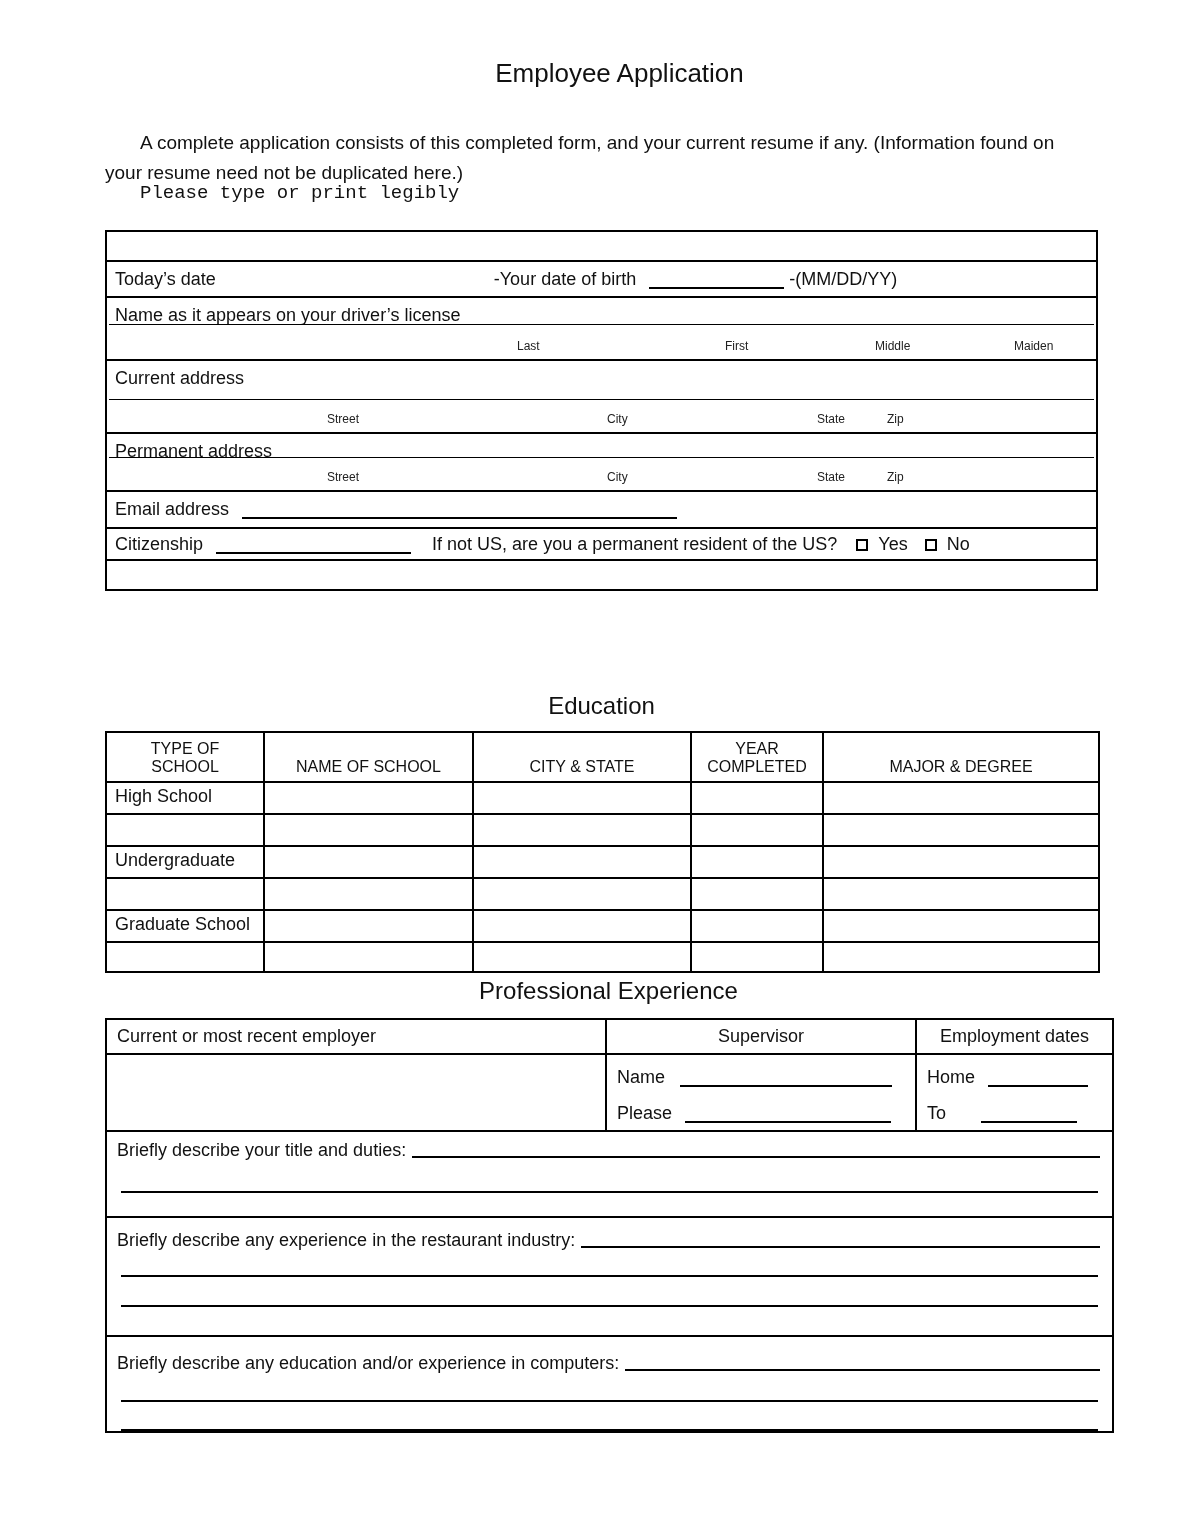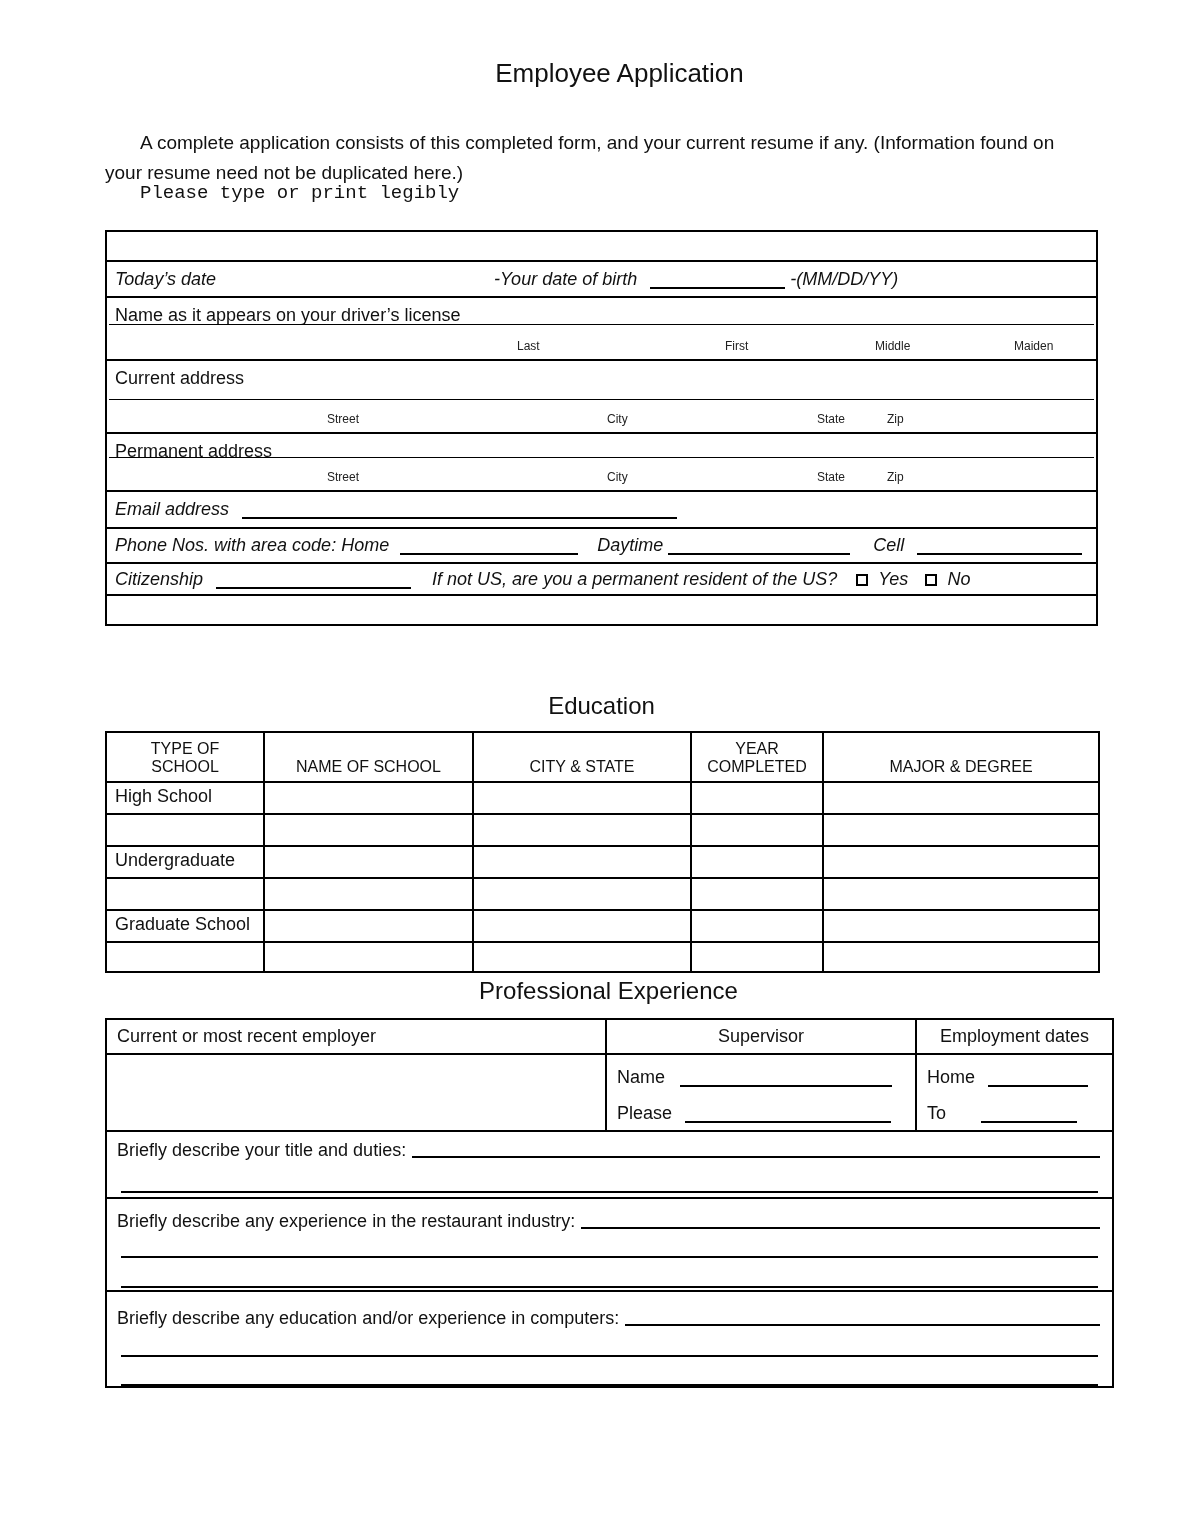--- a/index.html
+++ b/index.html
@@ -21,21 +21,21 @@
   .section-heading { text-align: center; font-size: 24px; }
   #edu-heading { top: 692px; left: 105px; width: 993px; }
   #pe-heading { top: 977px; left: 105px; width: 1007px; }
 
   
   table { border-collapse: collapse; table-layout: fixed; }
   td { border: 2px solid #000; font-size: 18px; padding: 0; overflow: hidden; }
 
   #personal-table { left: 105px; top: 230px; width: 993px; }
   #personal-table td { vertical-align: middle; }
-  .pad { padding: 4px 8px; font-style: italic; }
+  .pad { padding: 4px 8px; }
   .rel { position: relative; vertical-align: top !important; }
   .rel .cell-label { padding: 7px 8px 0; }
 
   .blank { display: inline-block; border-bottom: 2px solid #000; height: 17px; vertical-align: -4px; }
   .writein-line { position: absolute; left: 2px; right: 2px; border-bottom: 1.5px solid #000; }
   .sublabel { position: absolute; bottom: 6px; font-size: 12px; color: #222; }
 
   .cb { display: inline-block; width: 12px; height: 12px; border: 2px solid #000; vertical-align: -1px; }
 
   
@@ -102,30 +102,20 @@
       <span class="sublabel" style="left:220px">Street</span>
       <span class="sublabel" style="left:500px">City</span>
       <span class="sublabel" style="left:710px">State</span>
       <span class="sublabel" style="left:780px">Zip</span>
     </td>
   </tr>
   <tr style="height:37px">
     <td class="pad">
       <span>Email address</span>
       <span class="blank" style="width:435px; margin-left:8px"></span>
-    </td>
-  </tr>
-  <tr style="height:35px">
-    <td class="pad">
-      <span>Phone Nos. with area code: Home</span>
-      <span class="blank" style="width:178px; margin-left:6px"></span>
-      <span style="margin-left:14px">Daytime</span>
-      <span class="blank" style="width:182px"></span>
-      <span style="margin-left:18px">Cell</span>
-      <span class="blank" style="width:165px; margin-left:8px"></span>
     </td>
   </tr>
   <tr style="height:32px">
     <td class="pad">
       <span>Citizenship</span>
       <span class="blank" style="width:195px; margin-left:8px"></span>
       <span style="margin-left:16px">If not US, are you a permanent resident of the US?</span>
       <span class="cb" style="margin-left:14px"></span>
       <span style="margin-left:5px">Yes</span>
       <span class="cb" style="margin-left:12px"></span>
@@ -231,30 +221,30 @@
       <div class="ln">
         <span>Home</span>
         <span class="blank" style="width:100px; margin-left:8px"></span>
       </div>
       <div class="ln" style="margin-top:15px">
         <span>To</span>
         <span class="blank" style="width:96px; margin-left:30px"></span>
       </div>
     </td>
   </tr>
-  <tr style="height:67px">
+  <tr style="height:86px">
     <td class="desc" colspan="3">
       <div class="lblrow">
         <span>Briefly describe your title and duties:</span>
         <span class="flexline"></span>
       </div>
       <div class="fullline" style="margin-top:30px"></div>
     </td>
   </tr>
-  <tr style="height:93px">
+  <tr style="height:119px">
     <td class="desc" colspan="3">
       <div class="lblrow" style="margin-top:4px">
         <span>Briefly describe any experience in the restaurant industry:</span>
         <span class="flexline"></span>
       </div>
       <div class="fullline" style="margin-top:24px"></div>
       <div class="fullline" style="margin-top:28px"></div>
     </td>
   </tr>
   <tr style="height:94px">

